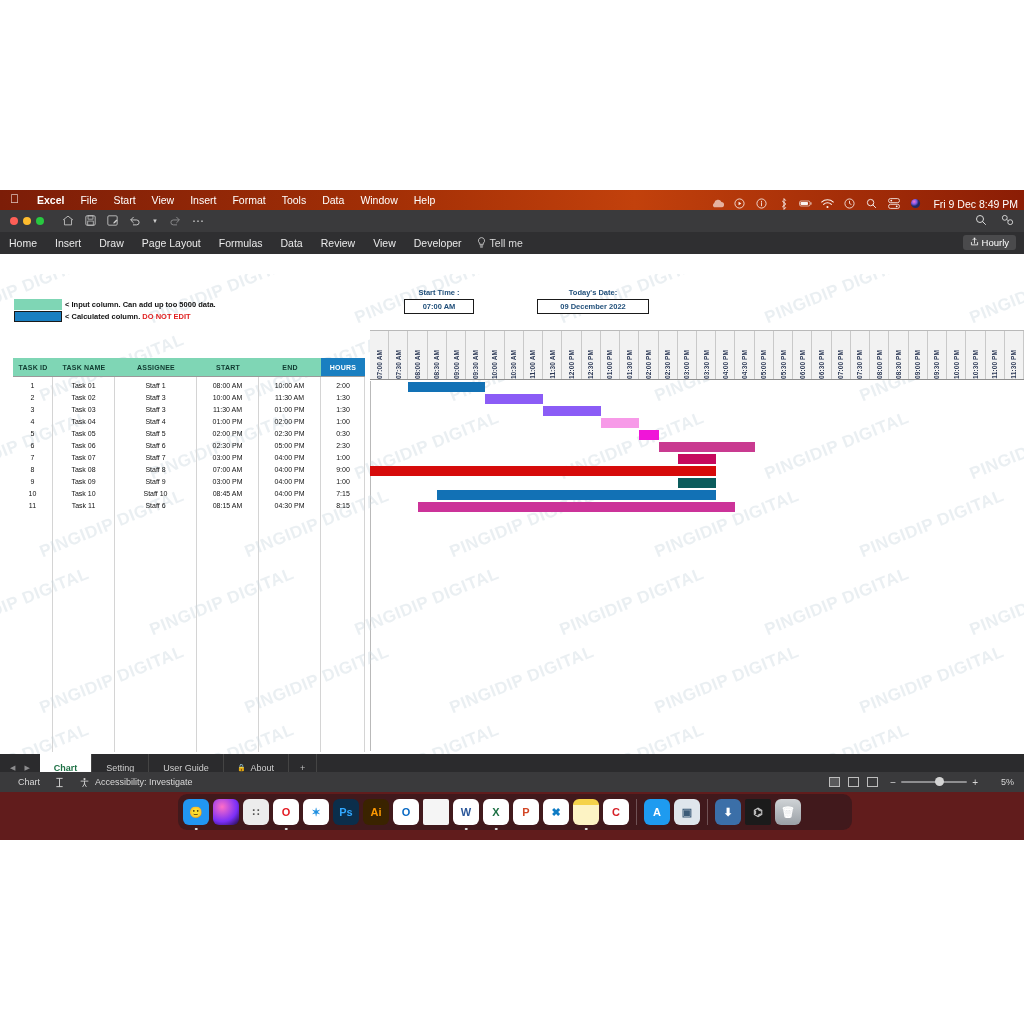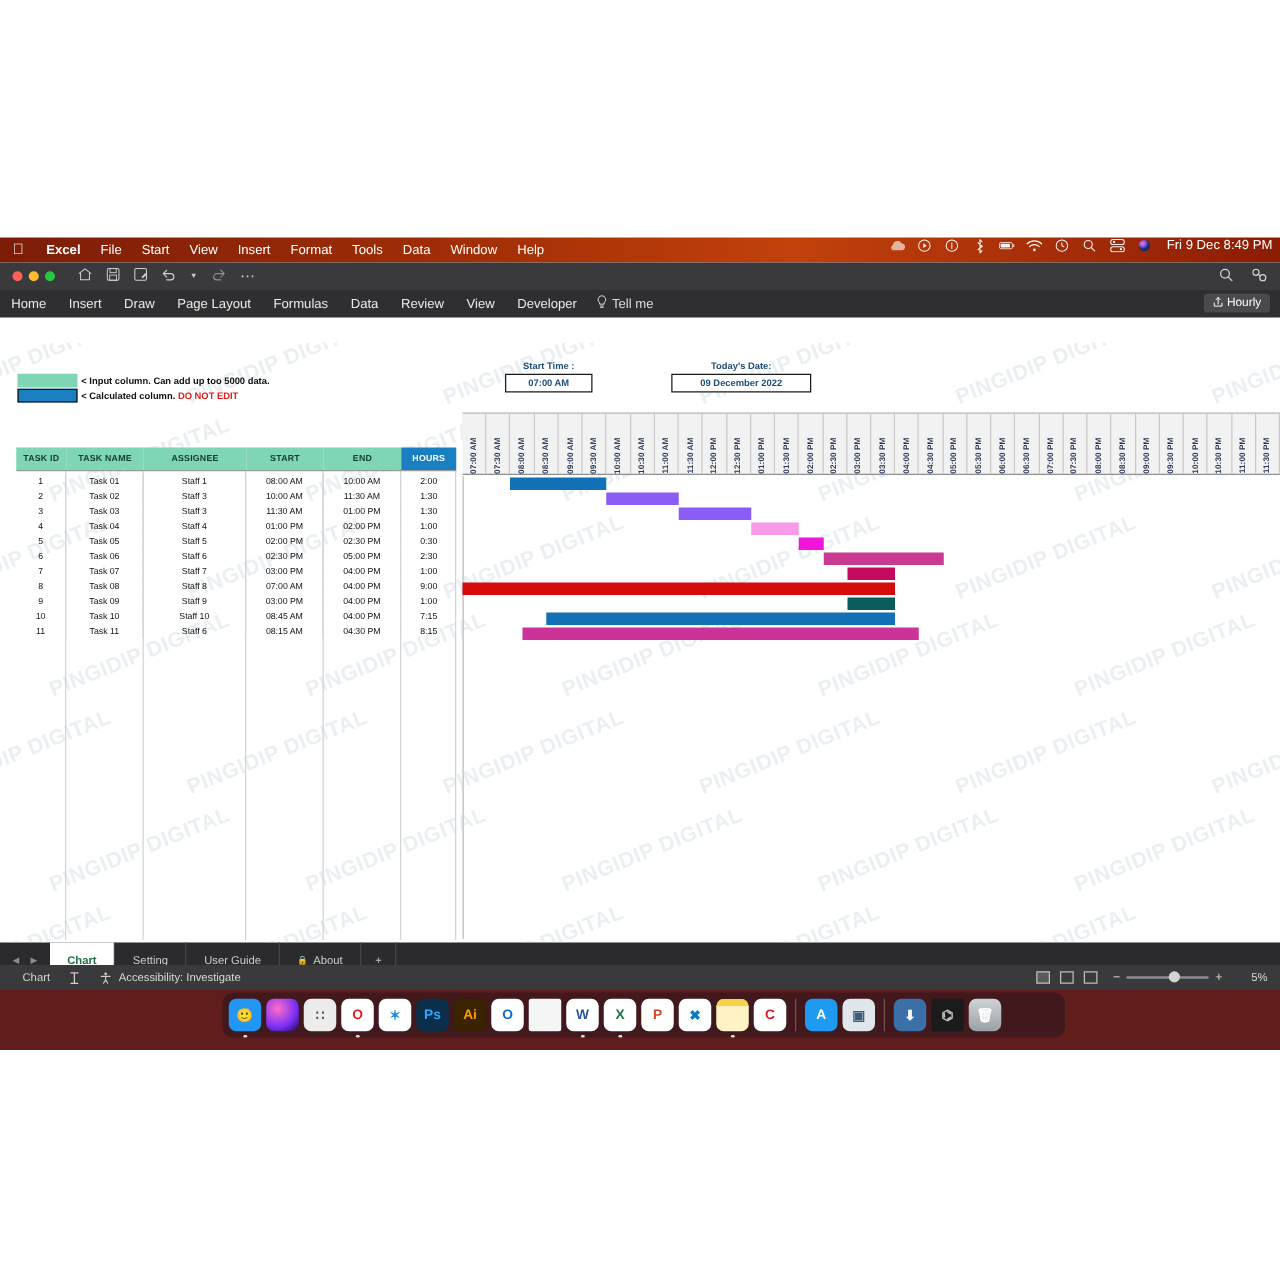--- a/index.html
+++ b/index.html
@@ -14,21 +14,21 @@
   
   .menubar {
     position: absolute; left: 0; top: 190px; width: 1024px; height: 20px;
     background: linear-gradient(90deg, #7c1d08 0%, #a32f06 38%, #c2410c 62%, #8b1d05 100%);
     display: flex; align-items: center; color: #fff; font-size: 10.5px;
   }
   .mb-left { display: flex; align-items: center; gap: 0; padding-left: 8px; }
   .mb-apple { font-size: 12px; line-height: 1; padding: 0 10px 2px 2px; }
   .mb-item { padding: 0 8px; white-space: nowrap; }
   .mb-item.bold { font-weight: bold; }
-  .mb-right { position: absolute; right: 6px; top: 0; height: 20px; display: flex; align-items: flex-start; gap: 9px; font-size: 10px; }
+  .mb-right { position: absolute; right: 6px; top: 0; height: 20px; display: flex; align-items: flex-end; gap: 9px; font-size: 10px; }
   .mb-ic { display: inline-flex; align-items: center; justify-content: center; width: 13px; height: 13px; opacity: .95; }
   .mb-time { font-size: 10.5px; white-space: nowrap; padding-left: 2px; }
 
   
   .titlebar {
     position: absolute; left: 0; top: 210px; width: 1024px; height: 22px;
     background: #3a3a3c; display: flex; align-items: center; color: #e6e6e6;
   }
   .traffic { display: flex; gap: 5px; padding-left: 10px; }
   .tl { width: 8px; height: 8px; border-radius: 50%; }

